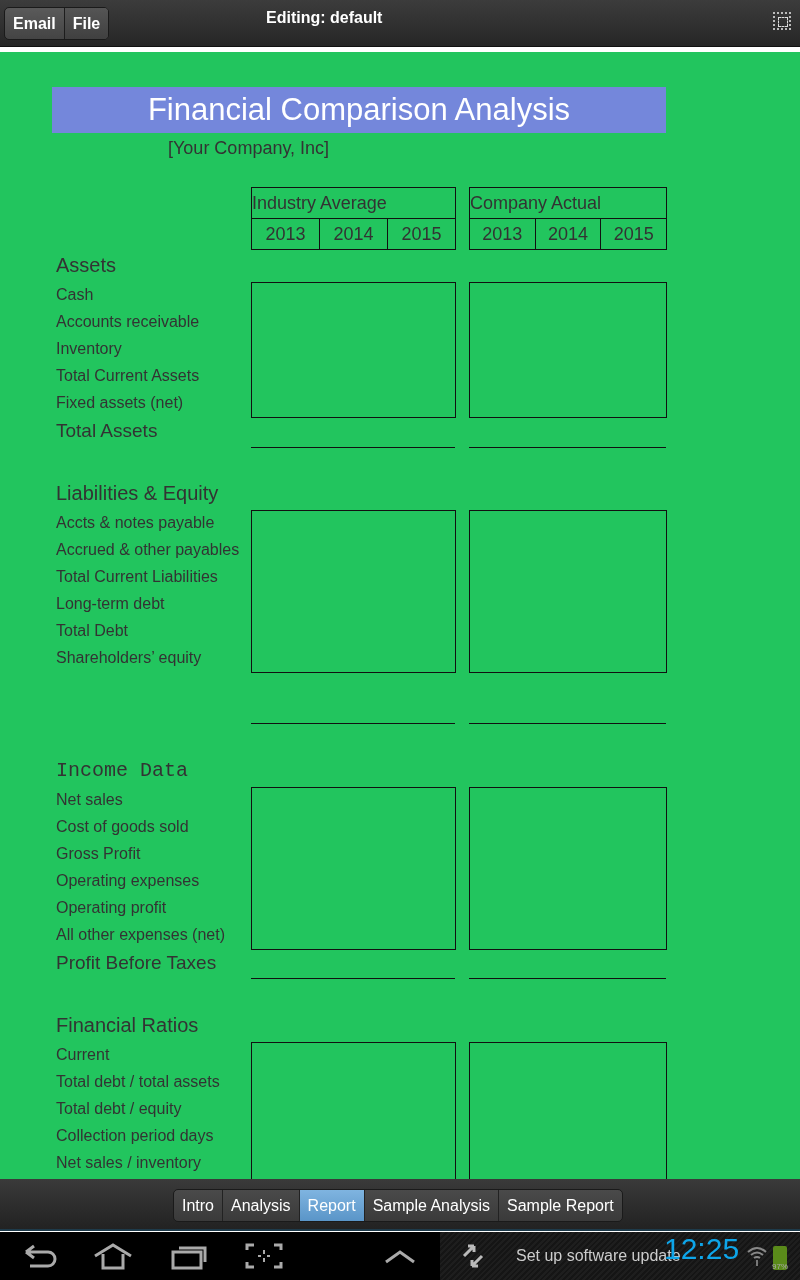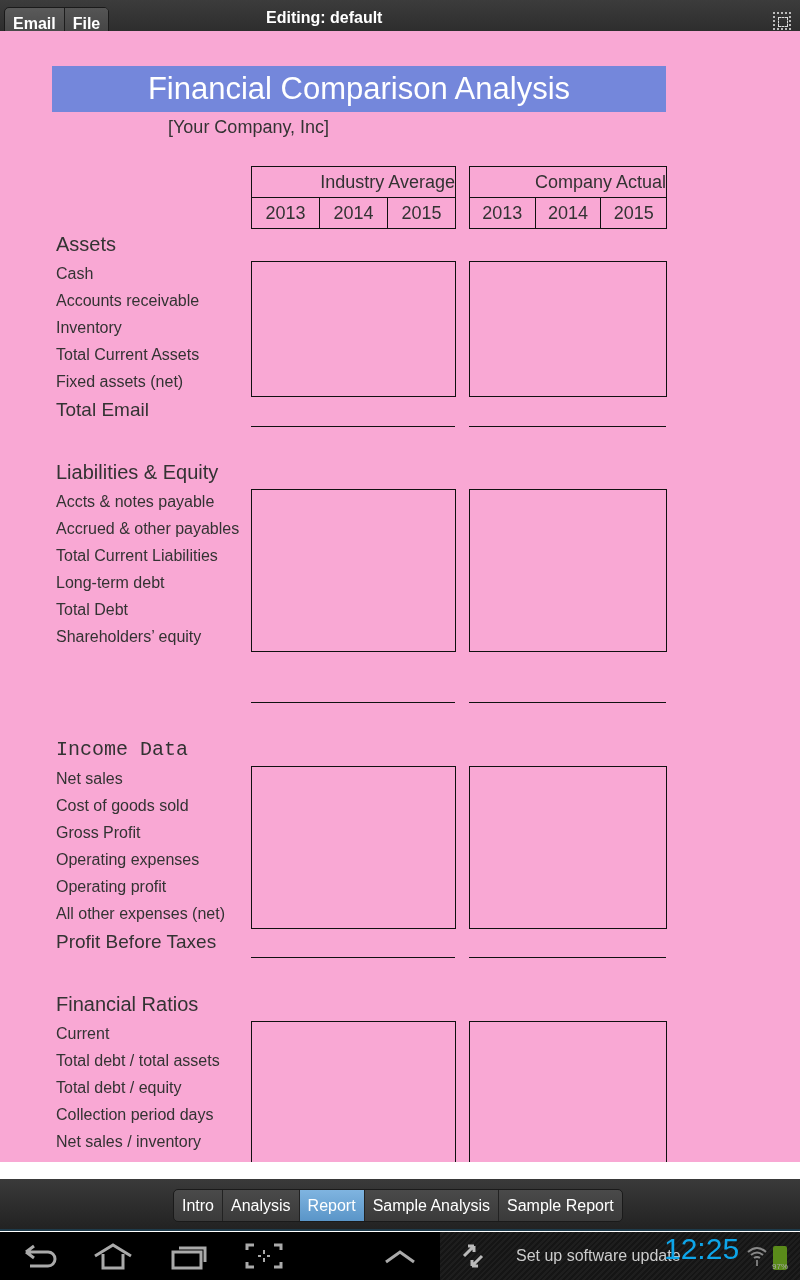--- a/index.html
+++ b/index.html
@@ -5,25 +5,25 @@
   * { box-sizing: border-box; margin: 0; padding: 0; }
   html, body { width: 800px; height: 1280px; overflow: hidden; background: #fff; font-family: "Liberation Sans", sans-serif; }
   .topbar { position: absolute; left: 0; top: 0; width: 800px; height: 47px; background: linear-gradient(#3c3c3c, #262626); border-bottom: 1px solid #111; }
   .seg { position: absolute; left: 4px; top: 7px; height: 33px; display: flex; border-radius: 5px; border: 1px solid #1a1a1a; background: linear-gradient(#5a5a5a, #444); overflow: hidden; }
   .seg div { color: #fff; font-weight: bold; font-size: 16px; padding: 0 8px; line-height: 31px; }
   .seg div + div { border-left: 1px solid #1d1d1d; background: linear-gradient(#555, #404040); }
   .editing { position: absolute; left: 266px; top: 9px; color: #fff; font-weight: bold; font-size: 16px; }
   .fs-icon { position: absolute; left: 773px; top: 12px; width: 18px; height: 18px; border: 2px dotted #bbb; }
   .fs-icon::after { content: ""; position: absolute; left: 3px; top: 3px; width: 8px; height: 8px; border: 1px dashed #ddd; }
 
-  .doc { position: absolute; left: 0; top: 31px; width: 800px; height: 1131px; overflow: hidden; background: #f9a8d4; padding-left: 44px; }
+  .doc { position: absolute; left: 0; top: 52px; width: 800px; height: 1131px; overflow: hidden; background: #22c55e; padding-left: 44px; }
   .titlebar { position: absolute; left: 52px; top: 35px; width: 614px; height: 46px; background: #7487db; color: #fff; font-size: 31px; text-align: center; line-height: 46px; }
   .company { position: absolute; left: 168px; top: 86px; font-size: 18px; color: #333; }
   .hdrgroup { position: absolute; top: 135px; height: 63px; border: 1px solid #111; color: #333; }
-  .hdrgroup .gtitle { height: 31px; border-bottom: 1px solid #111; text-align: right; font-size: 18px; line-height: 30px; }
+  .hdrgroup .gtitle { height: 31px; border-bottom: 1px solid #111; text-align: left; font-size: 18px; line-height: 30px; }
   .hdrgroup .years { display: flex; height: 30px; }
   .hdrgroup .years div { flex: 1; text-align: center; font-size: 18px; line-height: 30px; }
   .hdrgroup .years div + div { border-left: 1px solid #111; }
 
   .sec-title { position: absolute; left: 56px; font-size: 20px; color: #333; }
   .row-label { position: absolute; left: 56px; font-size: 16px; color: #333; }
   .total-label { position: absolute; left: 56px; font-size: 19px; color: #333; line-height: 22px; }
   .box { position: absolute; border: 1px solid #111; }
   .uline { position: absolute; height: 1px; background: #111; }
 
@@ -73,21 +73,21 @@
       <div>2015</div>
     </div>
   </div>
 
   <div class="sec-title" style="top:202px;">Assets</div>
   <div class="row-label" style="top:234px;">Cash</div>
   <div class="row-label" style="top:261px;">Accounts receivable</div>
   <div class="row-label" style="top:288px;">Inventory</div>
   <div class="row-label" style="top:315px;">Total Current Assets</div>
   <div class="row-label" style="top:342px;">Fixed assets (net)</div>
-  <div class="total-label" style="top:368px;">Total Email</div>
+  <div class="total-label" style="top:368px;">Total Assets</div>
   <div class="box" style="left:251px;top:230px;width:205px;height:136px;"></div>
   <div class="box" style="left:469px;top:230px;width:198px;height:136px;"></div>
   <div class="uline" style="left:251px;top:395px;width:204px;"></div>
   <div class="uline" style="left:469px;top:395px;width:197px;"></div>
 
   <div class="sec-title" style="top:430px;">Liabilities &amp; Equity</div>
   <div class="row-label" style="top:462px;">Accts &amp; notes payable</div>
   <div class="row-label" style="top:489px;">Accrued &amp; other payables</div>
   <div class="row-label" style="top:516px;">Total Current Liabilities</div>
   <div class="row-label" style="top:543px;">Long-term debt</div>

